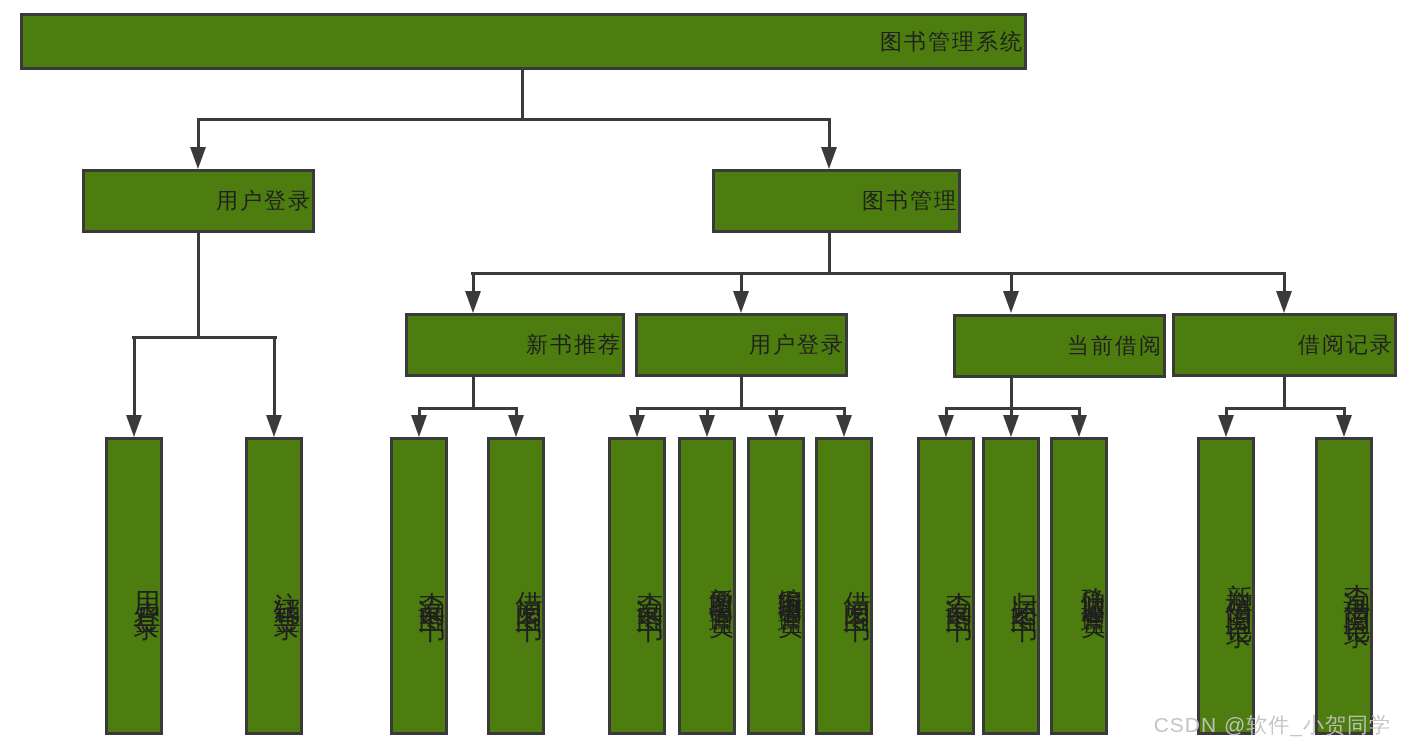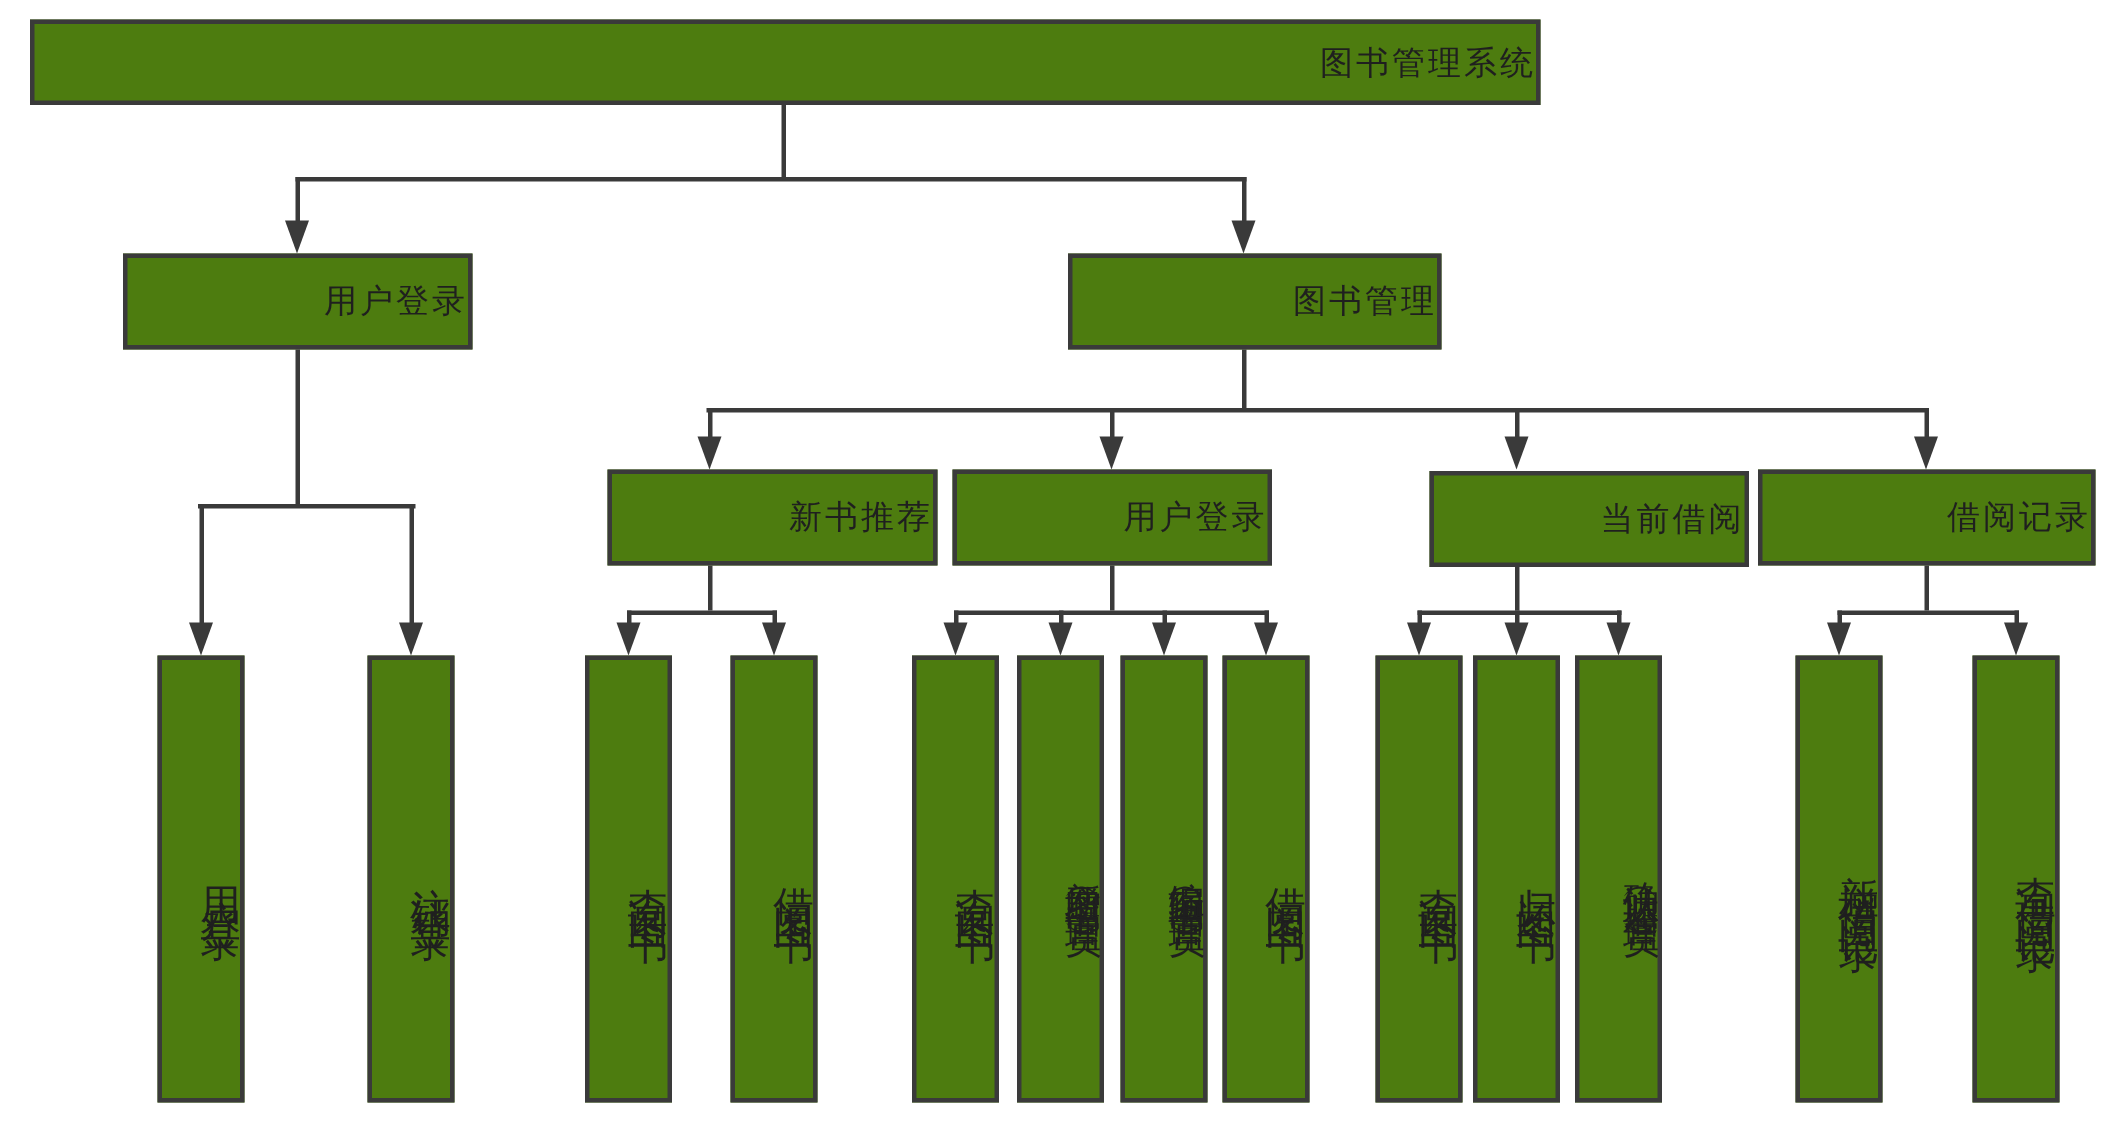--- a/index.html
+++ b/index.html
@@ -166,14 +166,15 @@
   <div class="vl" style="left:1078px;top:407px;width:3px;height:11px;"></div>
   <div class="ah" style="left:1071px;top:415px;"></div>
 
   <div class="vl" style="left:1283px;top:377px;width:3px;height:30px;"></div>
   <div class="hl" style="left:1225px;top:407px;width:121px;height:3px;"></div>
   <div class="vl" style="left:1225px;top:407px;width:3px;height:11px;"></div>
   <div class="ah" style="left:1218px;top:415px;"></div>
   <div class="vl" style="left:1343px;top:407px;width:3px;height:11px;"></div>
   <div class="ah" style="left:1336px;top:415px;"></div>
 
+  <div class="watermark">CSDN @软件_小贺同学</div>
 
 </div>
 
 </body></html>

